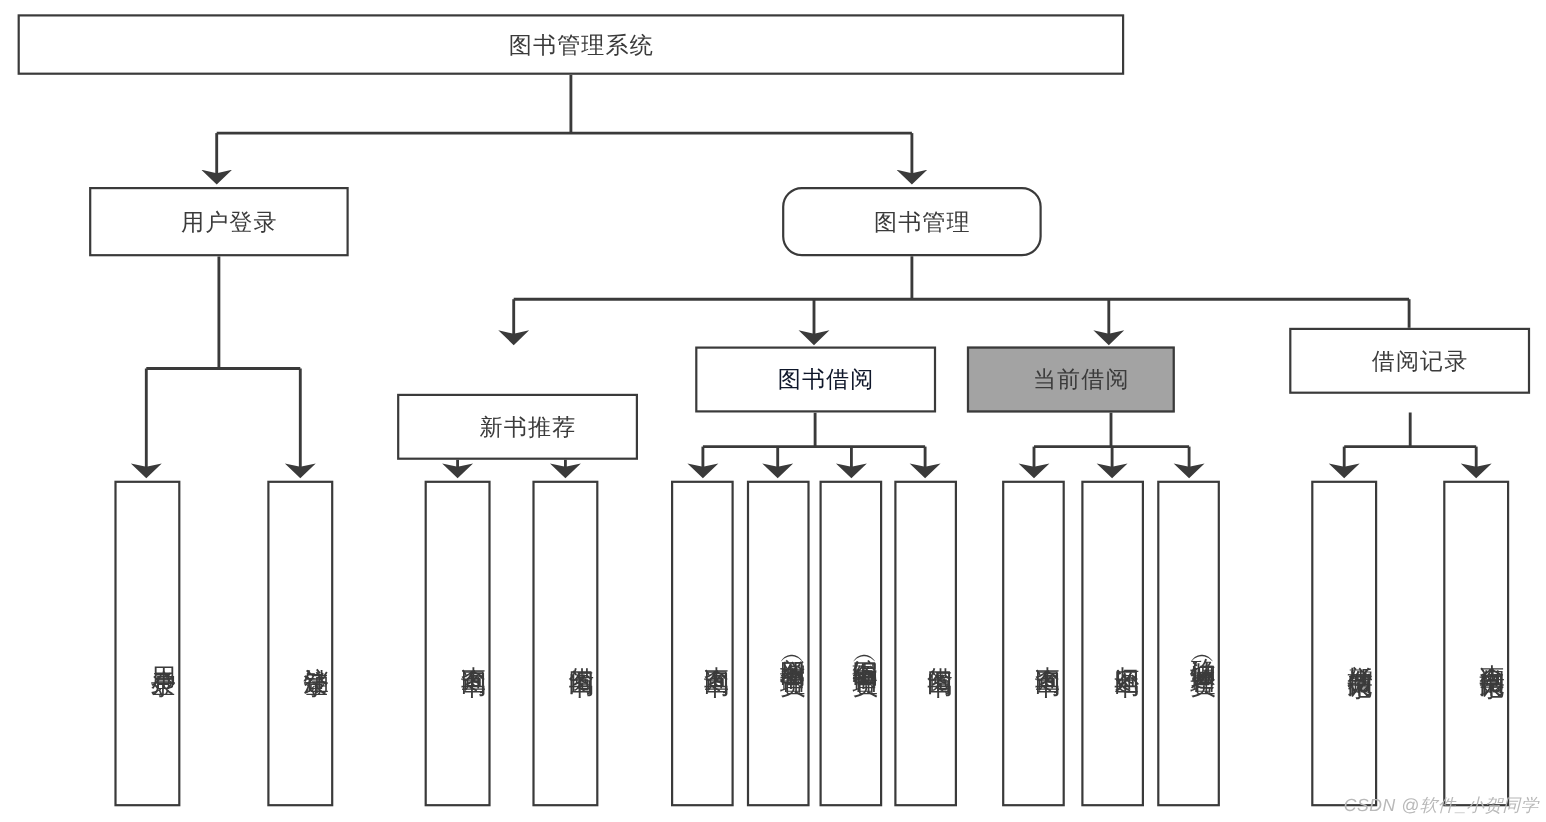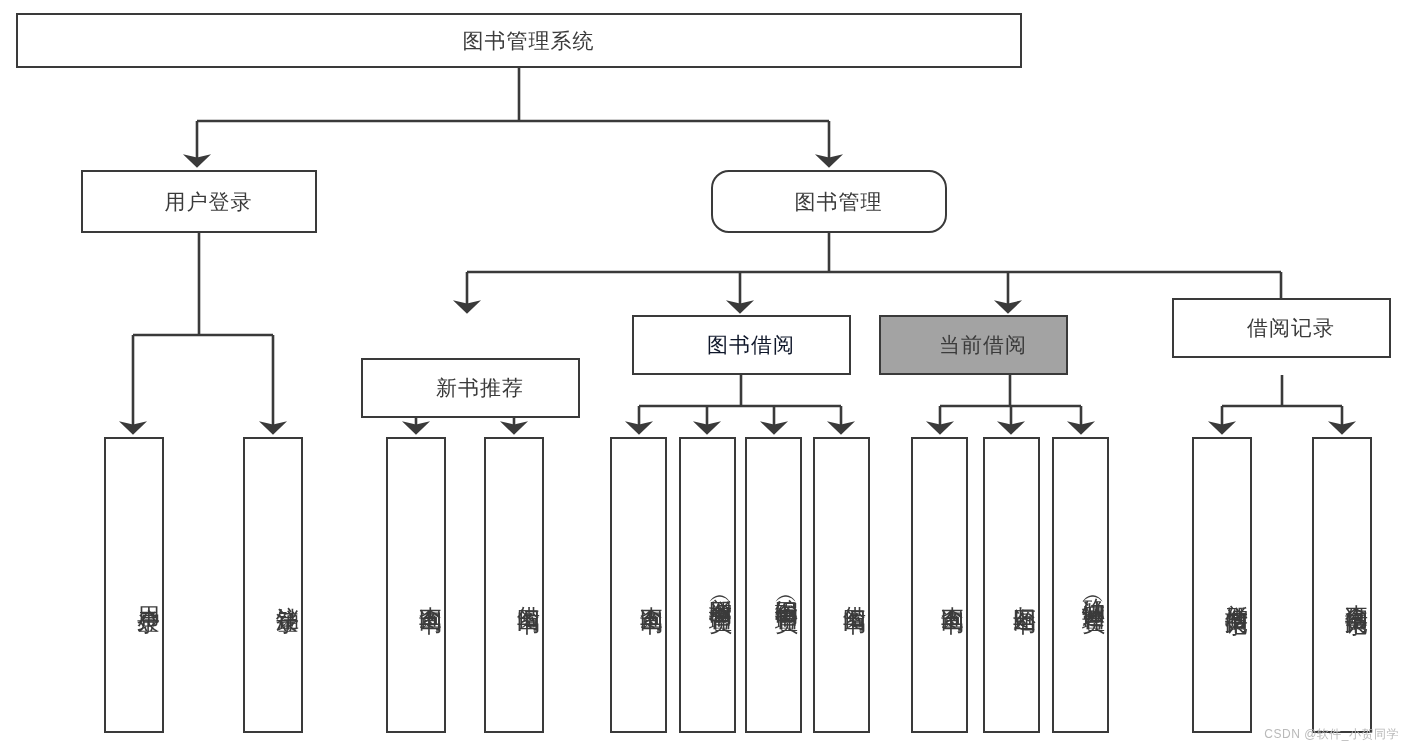--- a/index.html
+++ b/index.html
@@ -8,22 +8,22 @@
   #canvas{position:relative;width:1405px;height:747px;background:#ffffff;}
   svg#wires{position:absolute;left:0;top:0;width:1405px;height:747px;}
   .node{position:absolute;box-sizing:border-box;background:#ffffff;
         border:2px solid #3a3a3a;display:flex;align-items:center;
         justify-content:center;color:#3b3b3b;padding-left:19px;}
   .node.h{font-size:21px;letter-spacing:1px;}
   .node.v{writing-mode:vertical-rl;text-orientation:upright;
           font-size:23px;letter-spacing:2px;line-height:1.18;
           padding-top:14px;align-items:flex-start;justify-content:center;}
   .node.v.tall{padding-top:8px;}
-  .wm{position:absolute;right:6px;bottom:4px;font-size:12px;color:#b9b9b9;
-      white-space:nowrap;letter-spacing:.5px;}
+  .wm{position:absolute;right:6px;bottom:4px;font-size:16px;color:#b9b9b9;
+      white-space:nowrap;letter-spacing:.5px;font-style:italic;}
 </style>
 </head>
 <body>
 
 <div id="canvas">
 
   <svg id="wires" viewBox="0 0 1405 747" xmlns="http://www.w3.org/2000/svg">
     <defs>
       <marker id="arw" markerWidth="10" markerHeight="12" refX="2.2" refY="6" orient="auto" markerUnits="strokeWidth">
         <path d="M0,0.6 L5.2,6 L0,11.4 L1.2,6 Z" fill="#3a3a3a"></path>

